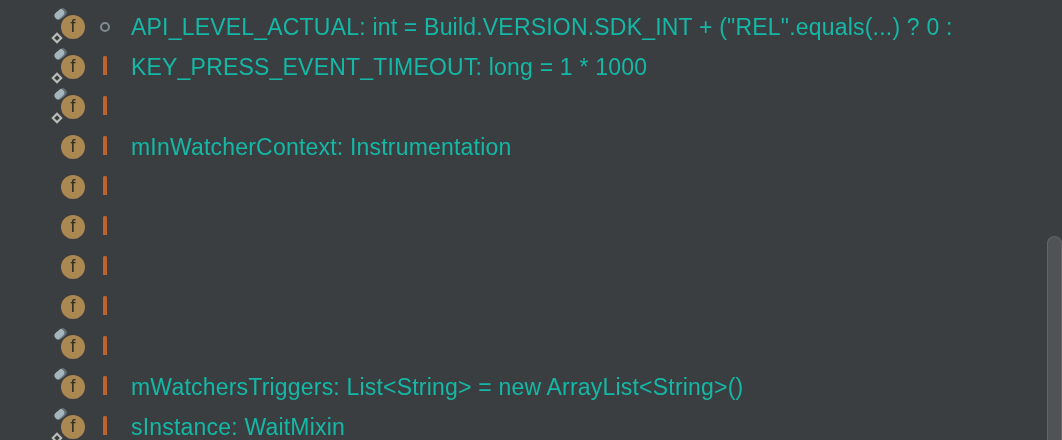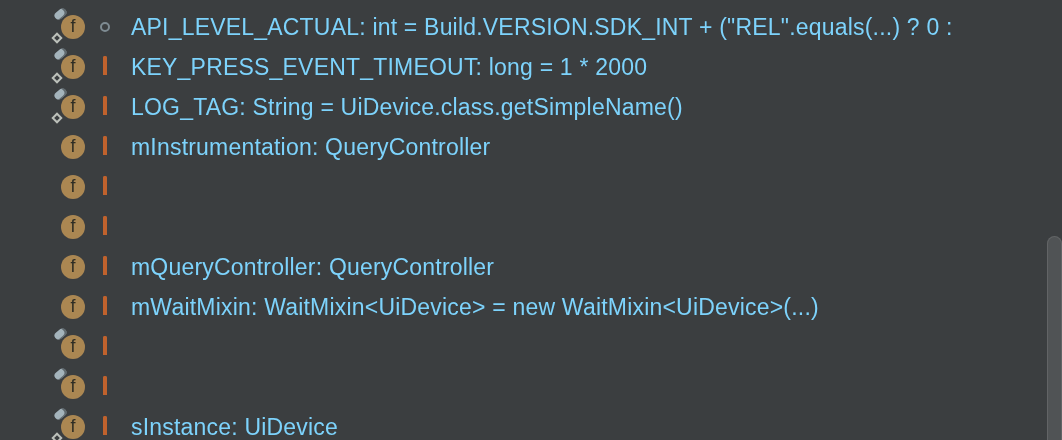--- a/index.html
+++ b/index.html
@@ -93,21 +93,21 @@
     width: 13px; height: 10px;
     background: #c0622d;
     border-radius: 2px;
   }
   .row.vis-public .ring { display: block; }
   .row.vis-private .lock { display: block; }
 
   .label {
     margin-left: 18px;
     font-size: 23px;
-    color: #7dd3fc;
+    color: #14b8a6;
     letter-spacing: 0.2px;
   }
 
   
   .scroll-thumb {
     position: absolute;
     right: 0; top: 236px;
     width: 15px; height: 204px;
     background: rgba(255,255,255,0.11);
     border: 1px solid rgba(255,255,255,0.10);
@@ -139,115 +139,112 @@
       <span class="circle">f</span>
       <span class="diamond"></span>
     </span>
     <span class="vis">
 
       <span class="lock">
         <span class="shackle"></span>
         <span class="lockbody"></span>
       </span>
     </span>
-    <span class="label">KEY_PRESS_EVENT_TIMEOUT: long = 1 * 2000</span>
+    <span class="label">KEY_PRESS_EVENT_TIMEOUT: long = 1 * 1000</span>
   </div>
 
   <div class="row vis-private is-static is-final">
     <span class="ficon">
       <span class="pin"></span>
       <span class="circle">f</span>
       <span class="diamond"></span>
     </span>
     <span class="vis">
 
       <span class="lock">
         <span class="shackle"></span>
         <span class="lockbody"></span>
       </span>
     </span>
-    <span class="label">LOG_TAG: String = UiDevice.class.getSimpleName()</span>
-  </div>
-
-  <div class="row vis-private">
-    <span class="ficon">
-
-      <span class="circle">f</span>
-
-    </span>
-    <span class="vis">
-
-      <span class="lock">
-        <span class="shackle"></span>
-        <span class="lockbody"></span>
-      </span>
-    </span>
-    <span class="label">mInstrumentation: QueryController</span>
-  </div>
-
-  <div class="row vis-private">
-    <span class="ficon">
-
-      <span class="circle">f</span>
-
-    </span>
-    <span class="vis">
-
-      <span class="lock">
-        <span class="shackle"></span>
-        <span class="lockbody"></span>
-      </span>
-    </span>
-  </div>
-
-  <div class="row vis-private">
-    <span class="ficon">
-
-      <span class="circle">f</span>
-
-    </span>
-    <span class="vis">
-
-      <span class="lock">
-        <span class="shackle"></span>
-        <span class="lockbody"></span>
-      </span>
-    </span>
-  </div>
-
-  <div class="row vis-private">
-    <span class="ficon">
-
-      <span class="circle">f</span>
-
-    </span>
-    <span class="vis">
-
-      <span class="lock">
-        <span class="shackle"></span>
-        <span class="lockbody"></span>
-      </span>
-    </span>
-    <span class="label">mQueryController: QueryController</span>
-  </div>
-
-  <div class="row vis-private">
-    <span class="ficon">
-
-      <span class="circle">f</span>
-
-    </span>
-    <span class="vis">
-
-      <span class="lock">
-        <span class="shackle"></span>
-        <span class="lockbody"></span>
-      </span>
-    </span>
-    <span class="label">mWaitMixin: WaitMixin&lt;UiDevice&gt; = new WaitMixin&lt;UiDevice&gt;(...)</span>
+  </div>
+
+  <div class="row vis-private">
+    <span class="ficon">
+
+      <span class="circle">f</span>
+
+    </span>
+    <span class="vis">
+
+      <span class="lock">
+        <span class="shackle"></span>
+        <span class="lockbody"></span>
+      </span>
+    </span>
+    <span class="label">mInWatcherContext: Instrumentation</span>
+  </div>
+
+  <div class="row vis-private">
+    <span class="ficon">
+
+      <span class="circle">f</span>
+
+    </span>
+    <span class="vis">
+
+      <span class="lock">
+        <span class="shackle"></span>
+        <span class="lockbody"></span>
+      </span>
+    </span>
+  </div>
+
+  <div class="row vis-private">
+    <span class="ficon">
+
+      <span class="circle">f</span>
+
+    </span>
+    <span class="vis">
+
+      <span class="lock">
+        <span class="shackle"></span>
+        <span class="lockbody"></span>
+      </span>
+    </span>
+  </div>
+
+  <div class="row vis-private">
+    <span class="ficon">
+
+      <span class="circle">f</span>
+
+    </span>
+    <span class="vis">
+
+      <span class="lock">
+        <span class="shackle"></span>
+        <span class="lockbody"></span>
+      </span>
+    </span>
+  </div>
+
+  <div class="row vis-private">
+    <span class="ficon">
+
+      <span class="circle">f</span>
+
+    </span>
+    <span class="vis">
+
+      <span class="lock">
+        <span class="shackle"></span>
+        <span class="lockbody"></span>
+      </span>
+    </span>
   </div>
 
   <div class="row vis-private is-final">
     <span class="ficon">
       <span class="pin"></span>
       <span class="circle">f</span>
 
     </span>
     <span class="vis">
 
@@ -264,32 +261,33 @@
       <span class="circle">f</span>
 
     </span>
     <span class="vis">
 
       <span class="lock">
         <span class="shackle"></span>
         <span class="lockbody"></span>
       </span>
     </span>
+    <span class="label">mWatchersTriggers: List&lt;String&gt; = new ArrayList&lt;String&gt;()</span>
   </div>
 
   <div class="row vis-private is-static is-final">
     <span class="ficon">
       <span class="pin"></span>
       <span class="circle">f</span>
       <span class="diamond"></span>
     </span>
     <span class="vis">
 
       <span class="lock">
         <span class="shackle"></span>
         <span class="lockbody"></span>
       </span>
     </span>
-    <span class="label">sInstance: UiDevice</span>
+    <span class="label">sInstance: WaitMixin</span>
   </div>
 </div>
 
 <div class="scroll-thumb"></div>
 
 </body></html>

